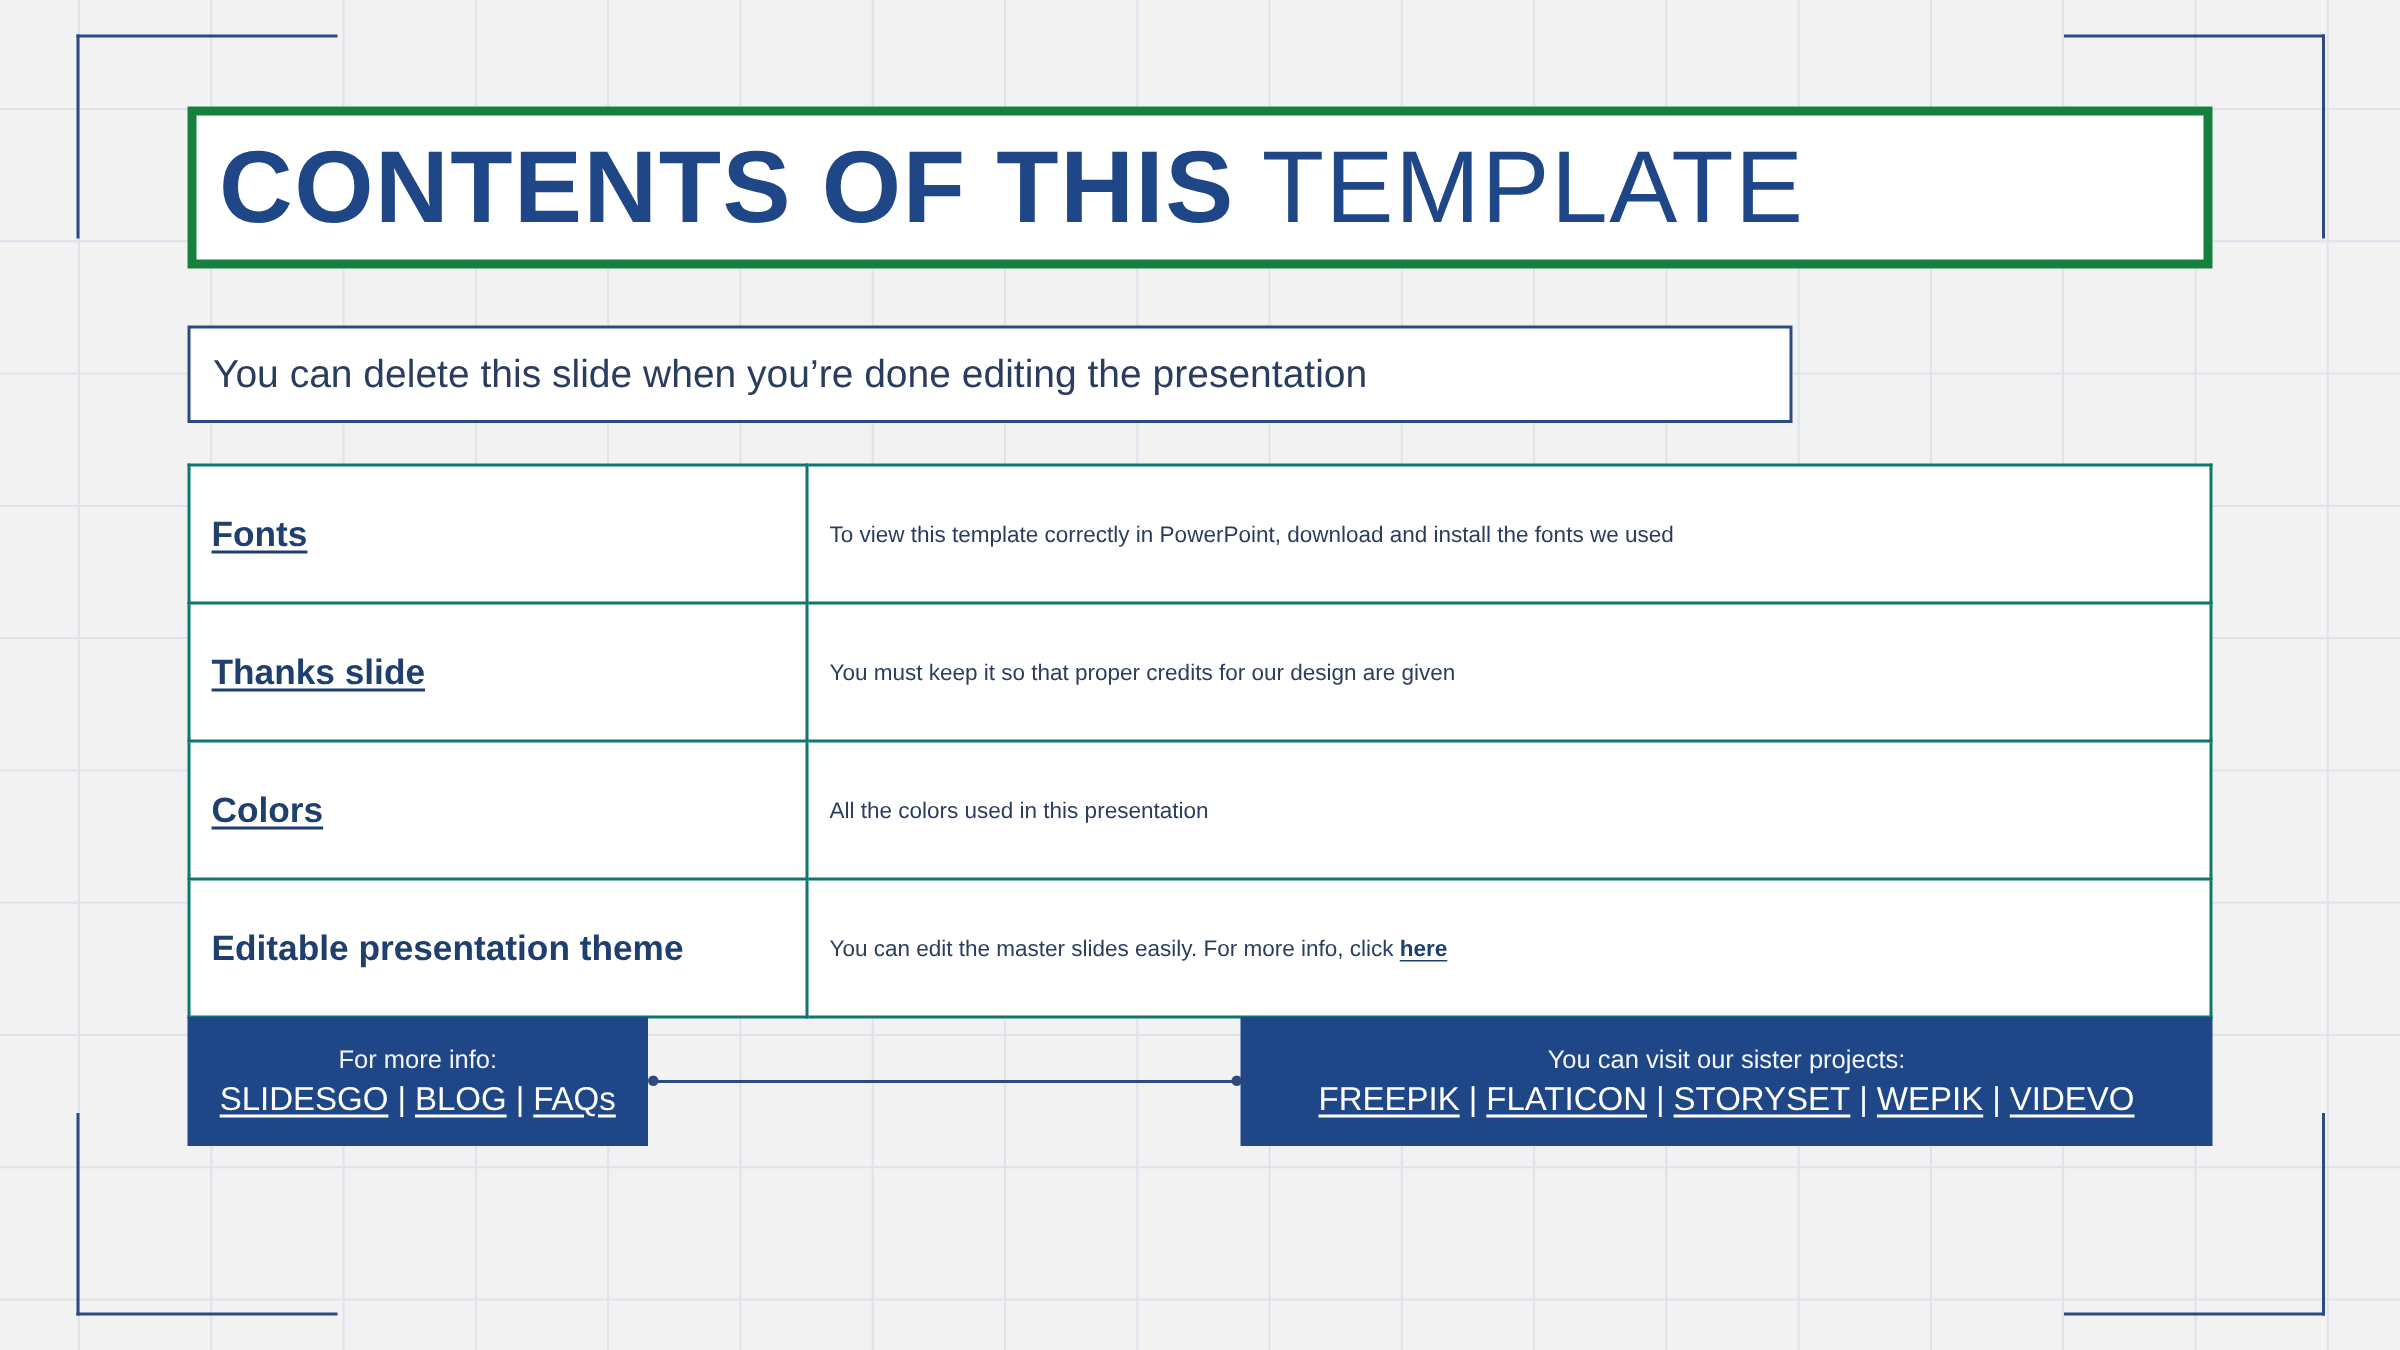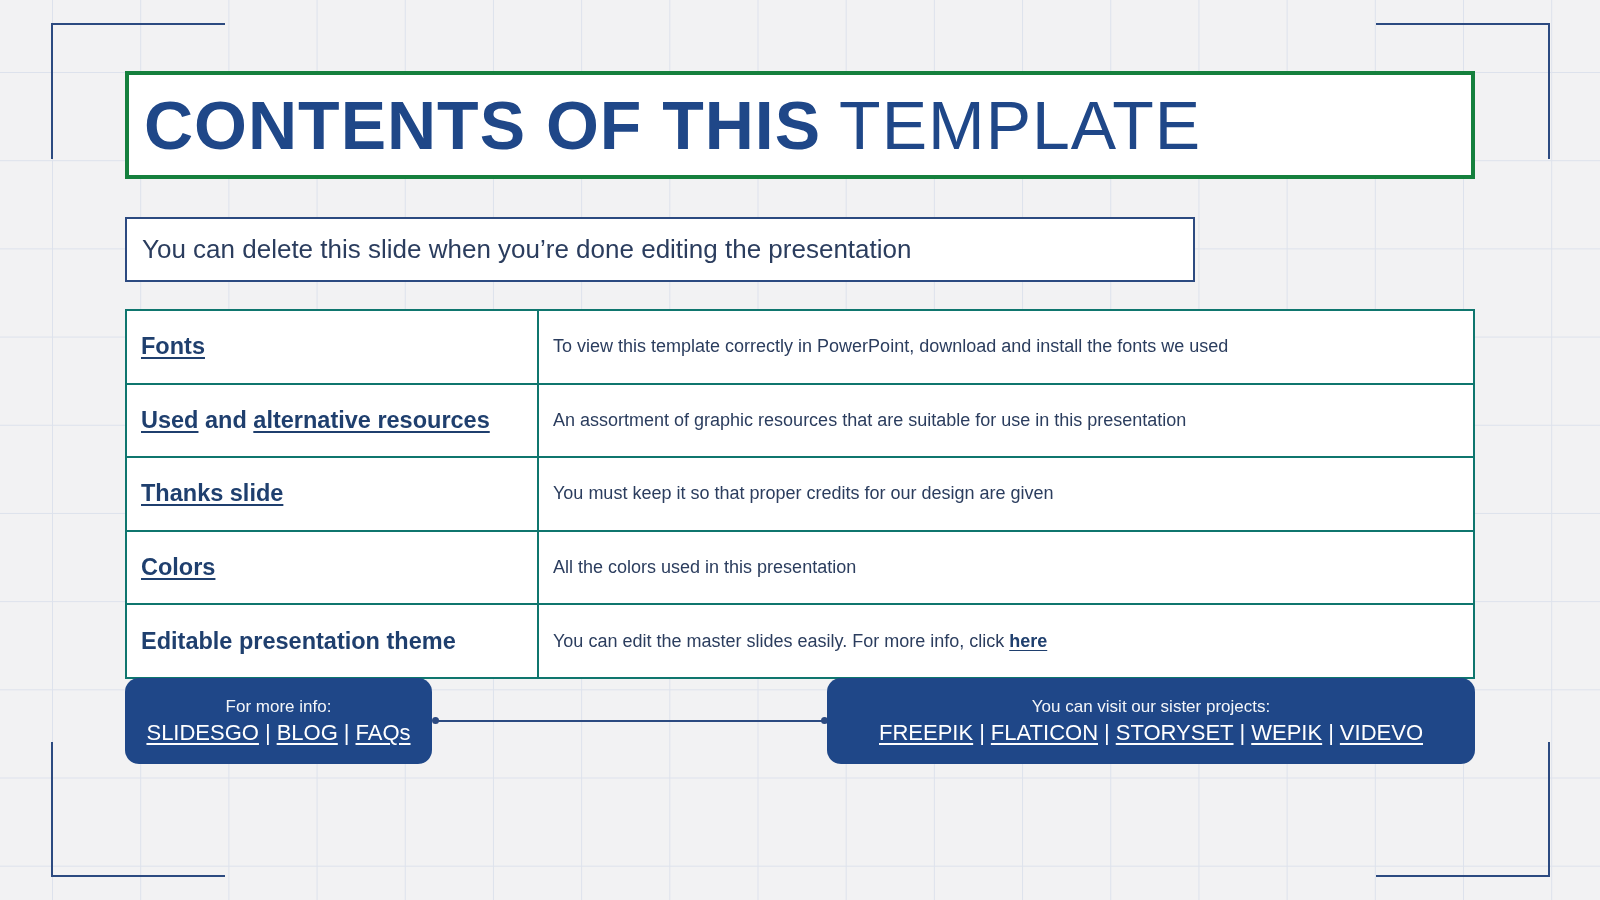--- a/index.html
+++ b/index.html
@@ -16,48 +16,48 @@
     color: #1f3f6e;
   }
   .bracket { position: absolute; border-color: #2c4a80; border-style: solid; border-width: 0; }
   .br-tl { left: 51px; top: 23px; width: 174px; height: 136px; border-top-width: 2px; border-left-width: 2px; }
   .br-tr { left: 1376px; top: 23px; width: 174px; height: 136px; border-top-width: 2px; border-right-width: 2px; }
   .br-bl { left: 51px; top: 742px; width: 174px; height: 135px; border-bottom-width: 2px; border-left-width: 2px; }
   .br-br { left: 1376px; top: 742px; width: 174px; height: 135px; border-bottom-width: 2px; border-right-width: 2px; }
 
   .title-box {
     position: absolute; left: 125px; top: 71px; width: 1350px; height: 108px;
-    background: #ffffff; border: 4px solid #15803d;
+    background: #ffffff; border: 6px solid #15803d;
     display: flex; align-items: center; padding-left: 15px;
     font-size: 68px; letter-spacing: 1px; color: #1f4788; white-space: nowrap;
   }
   .title-bold { font-weight: bold; }
   .title-light { font-weight: normal; margin-left: 18px; }
 
   .subtitle-box {
     position: absolute; left: 125px; top: 217px; width: 1070px; height: 65px;
     background: #ffffff; border: 2px solid #2c4a80;
     display: flex; align-items: center; padding-left: 15px;
     font-size: 26px; color: #2b3d5e;
   }
 
   .contents-table {
     position: absolute; left: 125px; top: 309px; width: 1350px; height: 370px;
     background: #ffffff; border: 2px solid #2c4a80; border-collapse: collapse;
   }
   .contents-table td { border: 2px solid #0f766e; height: 61.6px; vertical-align: middle; }
   .contents-table td.col-a { width: 412px; padding-left: 14px; font-weight: bold; font-size: 23.5px; color: #1f3f6e; }
-  .contents-table td.col-b { padding-left: 14px; font-size: 18px; color: #2b3d5e; }
+  .contents-table td.col-b { padding-left: 14px; font-size: 15px; color: #2b3d5e; }
   .link { text-decoration: underline; text-underline-offset: 3px; color: #1f3f6e; cursor: pointer; }
   .link-bold { font-weight: bold; text-decoration: underline; text-underline-offset: 3px; color: #1f3f6e; cursor: pointer; }
 
   .footer-box {
     position: absolute; top: 678px; height: 86px; background: #1f4788;
     color: #ffffff; text-align: center;
-    display: flex; flex-direction: column; justify-content: center; align-items: center; border-radius: 14px;
+    display: flex; flex-direction: column; justify-content: center; align-items: center;
   }
   .footer-left { left: 125px; width: 307px; }
   .footer-right { left: 827px; width: 648px; }
   .footer-label { font-size: 17px; font-weight: normal; opacity: 0.95; margin-bottom: 3px; }
   .footer-links { font-size: 22px; white-space: nowrap; text-align: center; }
   .footer-links .flink { color: #ffffff; text-decoration: underline; text-underline-offset: 3px; cursor: pointer; }
   .footer-links .sep { margin: 0 6px; }
 
   .connector { position: absolute; left: 436px; top: 720px; width: 388px; height: 2px; background: #2c4a80; }
   .dot { position: absolute; width: 7px; height: 7px; border-radius: 50%; background: #2c4a80; top: 717px; }
@@ -81,24 +81,20 @@
   <span>You can delete this slide when you’re done editing the presentation</span>
 </div>
 
 <table class="contents-table">
   <tbody id="table-body">
       <tr>
         <td class="col-a"><span class="link">Fonts</span></td>
         <td class="col-b"><span>To view this template correctly in PowerPoint, download and install the fonts we used</span></td>
       </tr>
       <tr>
-        <td class="col-a"><span class="link">Used</span><span> and </span><span class="link">alternative resources</span></td>
-        <td class="col-b"><span>An assortment of graphic resources that are suitable for use in this presentation</span></td>
-      </tr>
-      <tr>
         <td class="col-a"><span class="link">Thanks slide</span></td>
         <td class="col-b"><span>You must keep it so that proper credits for our design are given</span></td>
       </tr>
       <tr>
         <td class="col-a"><span class="link">Colors</span></td>
         <td class="col-b"><span>All the colors used in this presentation</span></td>
       </tr>
       <tr>
         <td class="col-a"><span>Editable presentation theme</span></td>
         <td class="col-b"><span>You can edit the master slides easily. For more info, click </span><span class="link-bold">here</span></td>

